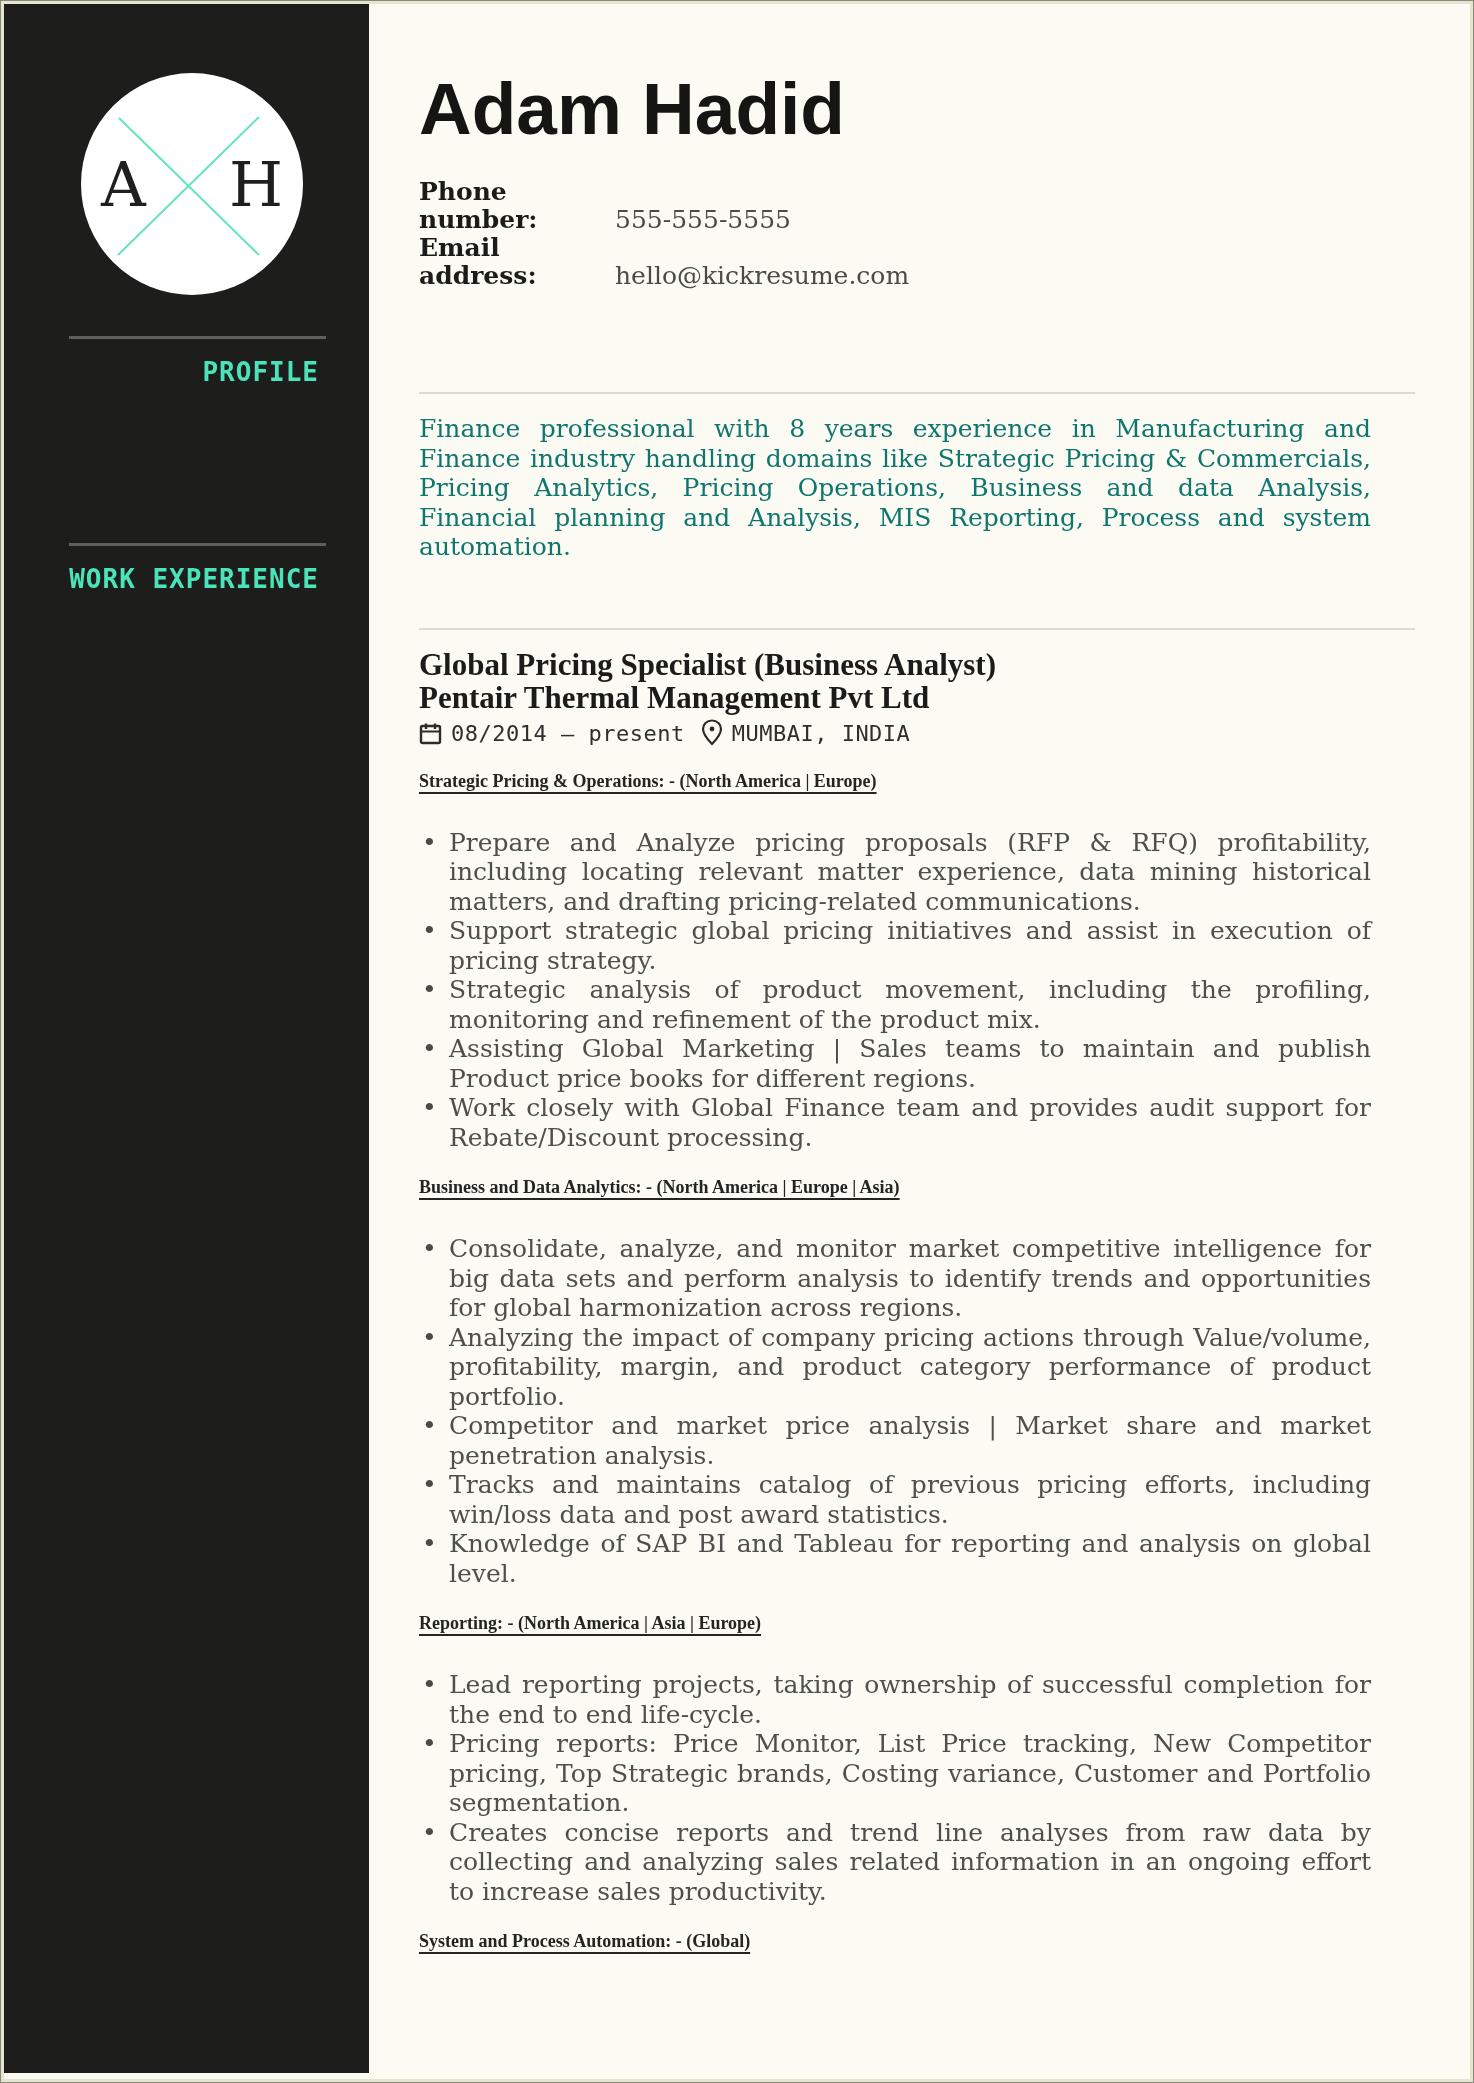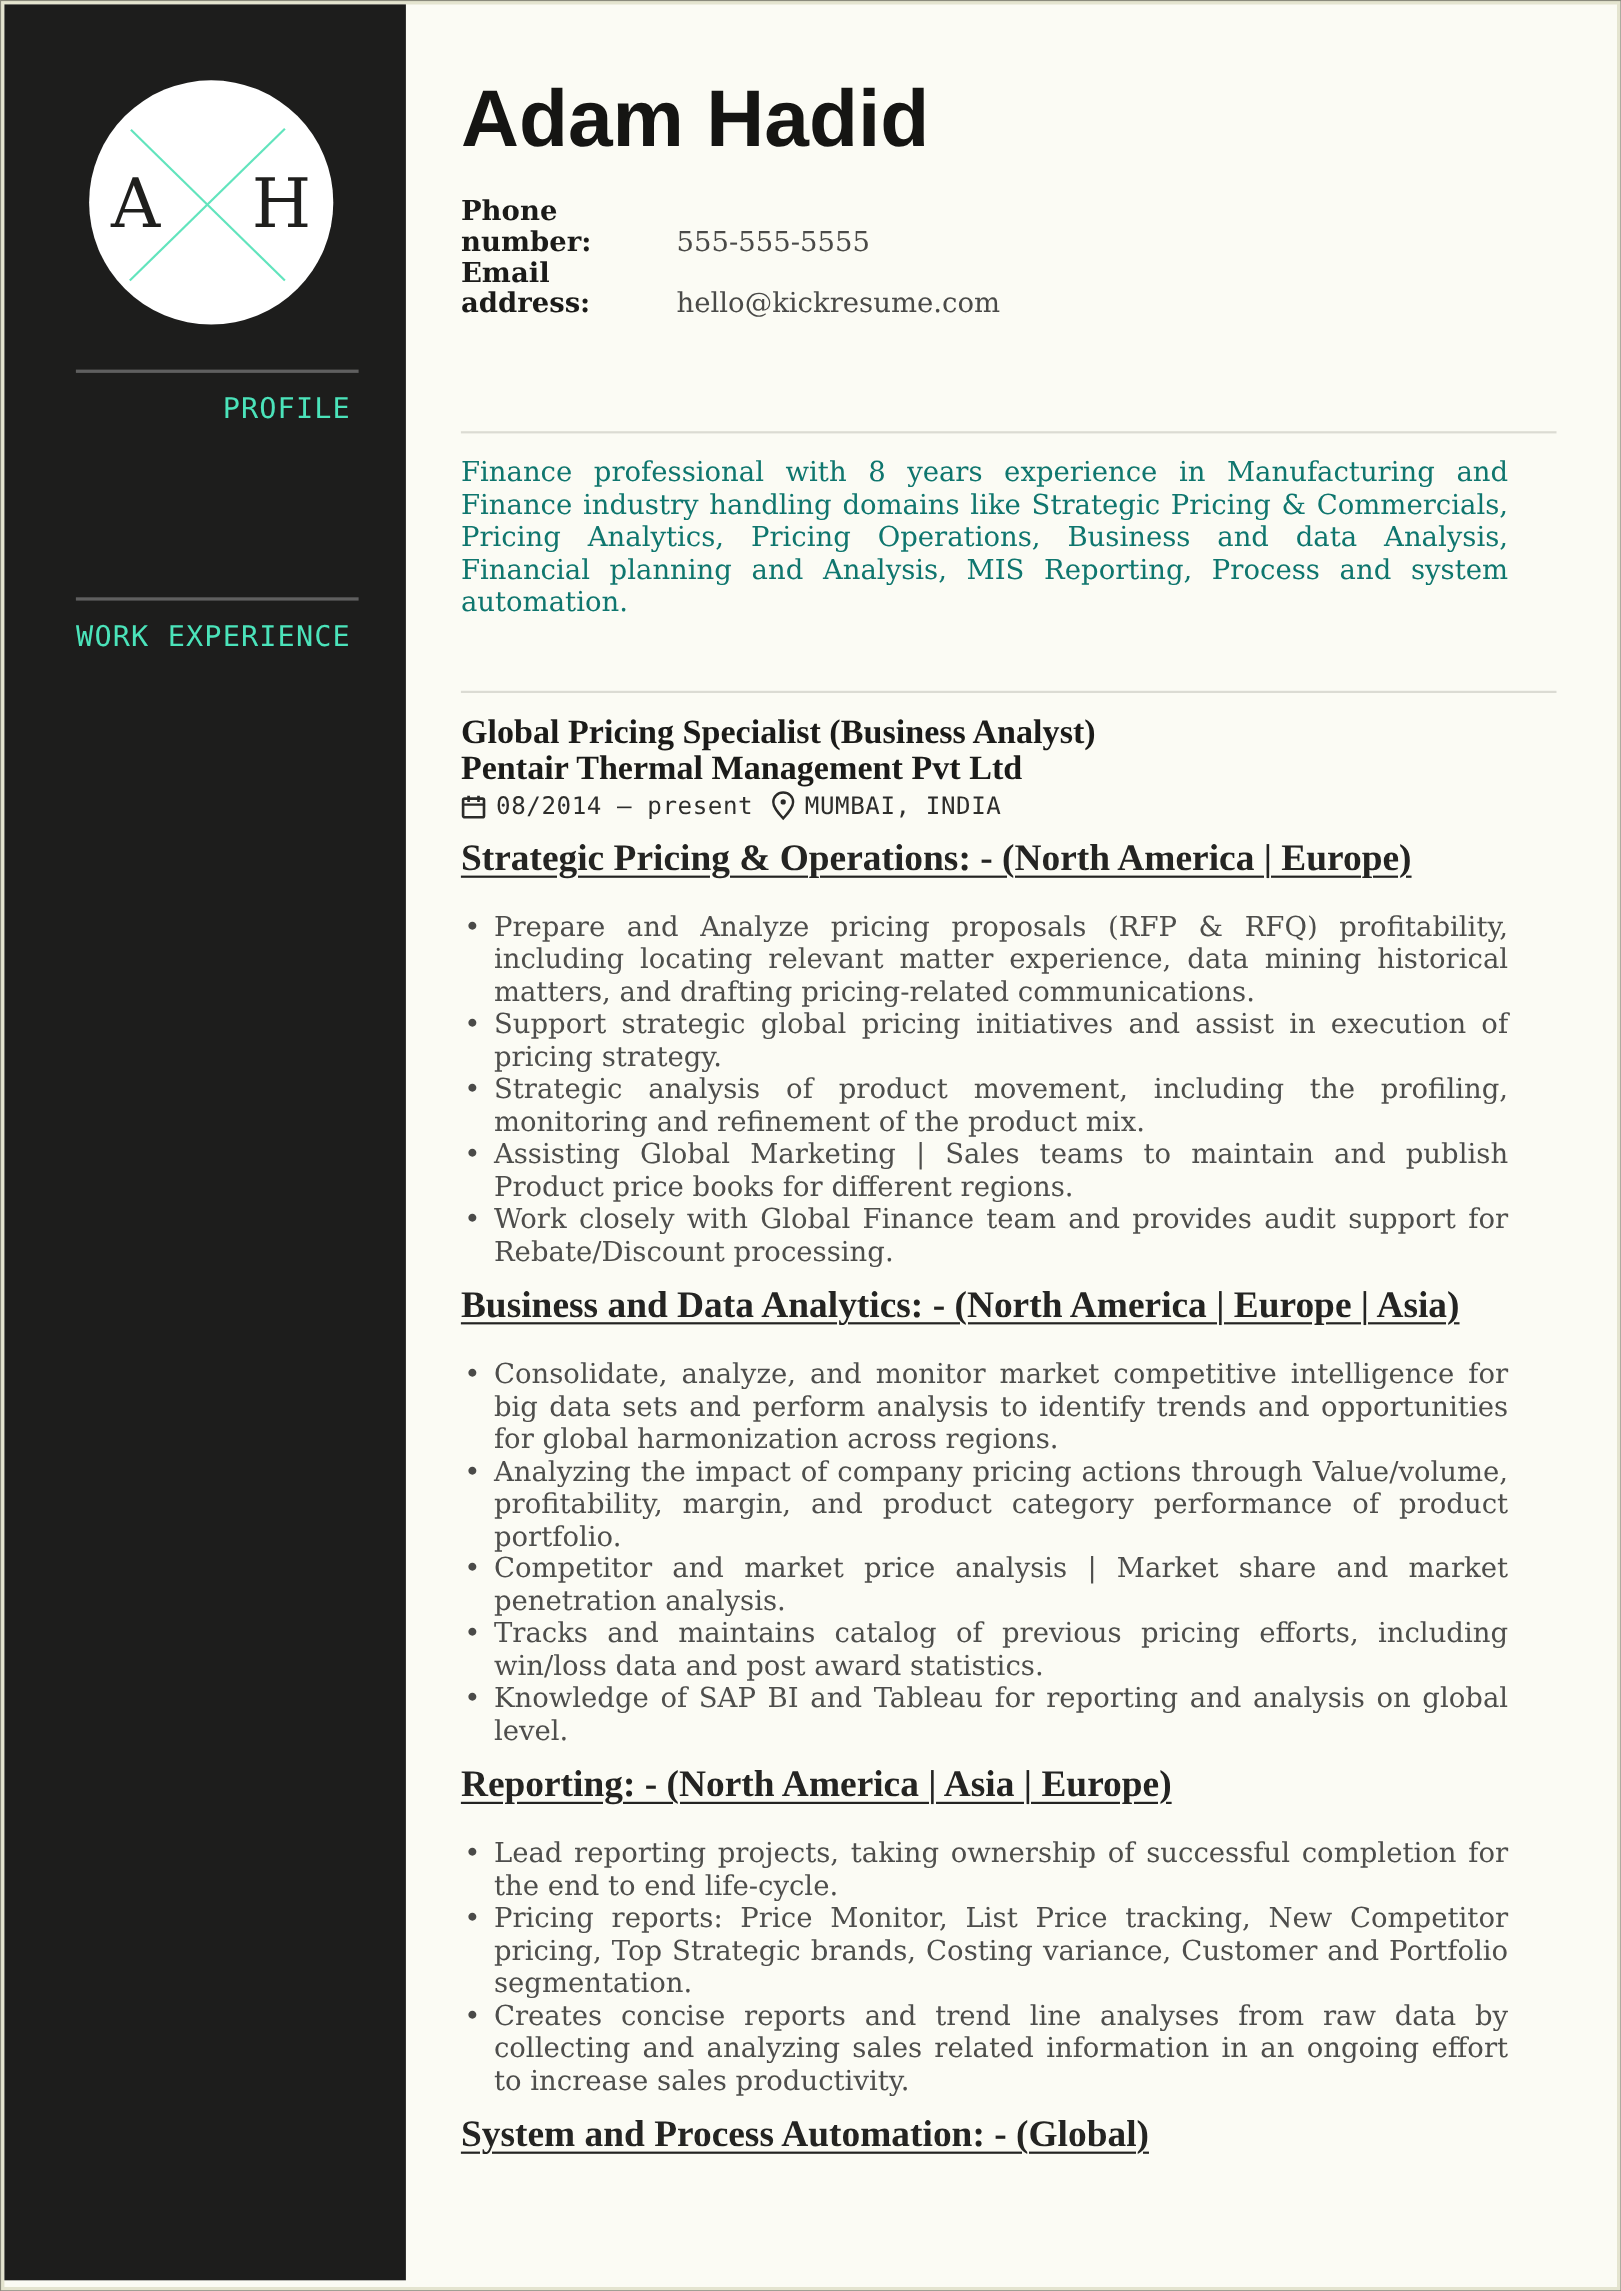--- a/index.html
+++ b/index.html
@@ -27,21 +27,21 @@
     justify-content:space-between; padding:0 20px;
     font-family:"DejaVu Serif", serif; font-size:62px; color:#1f1f1d;
   }
   .side-sec { position:absolute; left:0; right:0; }
   .side-sec-1 { top:332px; }
   .side-sec-2 { top:539px; }
   .side-line { margin-left:65px; width:257px; height:3px; background:#5f5f5f; }
   .side-label {
     margin-top:19px; padding-right:50px; 
     text-align:right;
-    font-family:"DejaVu Sans Mono", monospace; font-weight:normal;
+    font-family:"DejaVu Sans Mono", monospace; font-weight:bold;
     font-size:26px; line-height:29px; letter-spacing:1px;
     color:#4be3ba;
   }
 
   
   .content { position:absolute; left:418px; top:0; width:952px; }
 
   .name {
     margin:72px 0 0 0; font-family:"Liberation Sans", sans-serif;
     font-weight:bold; font-size:73px; line-height:72px; letter-spacing:0px;
@@ -71,21 +71,21 @@
     font-family:"DejaVu Sans Mono", monospace; font-size:22px;
     letter-spacing:0.5px; color:#2e2e2c; white-space:pre;
   }
   .date-row svg { flex:0 0 auto; }
   .date-text { margin-left:9px; }
   .loc-icon { margin-left:16px; }
   .loc-text { margin-left:9px; }
 
   .exp-subheading {
     margin:20px 0 0 0; font-family:"Liberation Serif", serif;
-    font-weight:bold; font-size:34px; line-height:30px; color:#242422;
+    font-weight:bold; font-size:18px; line-height:30px; color:#242422;
     text-decoration:underline; text-decoration-thickness:2px;
     text-underline-offset:5px;
   }
   ul.bullets {
     margin:32px 0 16px 0; padding:0 0 0 30px; list-style:none;
   }
   ul.bullets li {
     position:relative; font-size:25px; line-height:29.5px;
     text-align:justify; color:#4e4e4c;
   }

